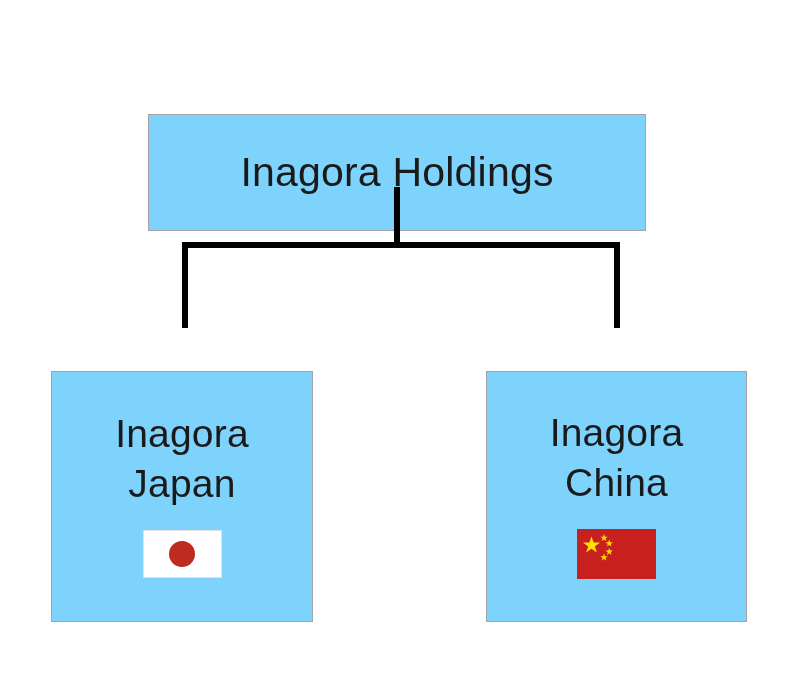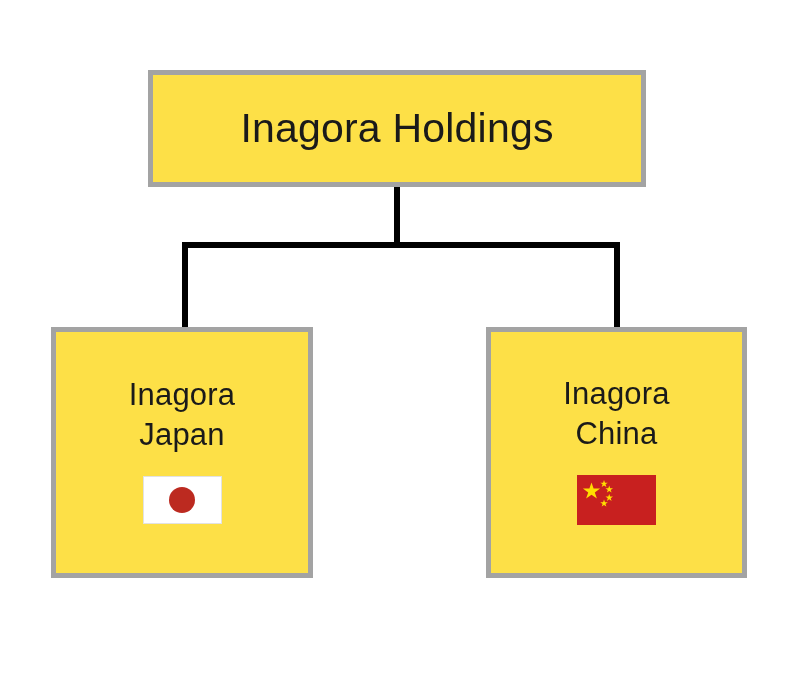--- a/index.html
+++ b/index.html
@@ -18,26 +18,27 @@
     position: relative;
     width: 800px;
     height: 687px;
     background: #ffffff;
   }
 
   
   .node-box {
     position: absolute;
     box-sizing: border-box;
-    background: #fde047;
-    border: 5px solid #a3a3a3;
+    background: #7dd3fc;
+    border: 1px solid #a3a3a3;
     display: flex;
     flex-direction: column;
     align-items: center;
     justify-content: center;
+    margin-top: 44px;
   }
 
   .node-root {
     left: 148px;
     top: 70px;
     width: 498px;
     height: 117px;
   }
 
   .node-child-left {
@@ -62,21 +63,21 @@
     letter-spacing: 0.2px;
     white-space: pre-line;
   }
 
   .node-root .node-label {
     font-size: 41px;
   }
 
   .node-child-left .node-label,
   .node-child-right .node-label {
-    font-size: 31px;
+    font-size: 39px;
     margin-top: -6px;
   }
 
   
   .connector {
     position: absolute;
     background: #000000;
   }
 
   

